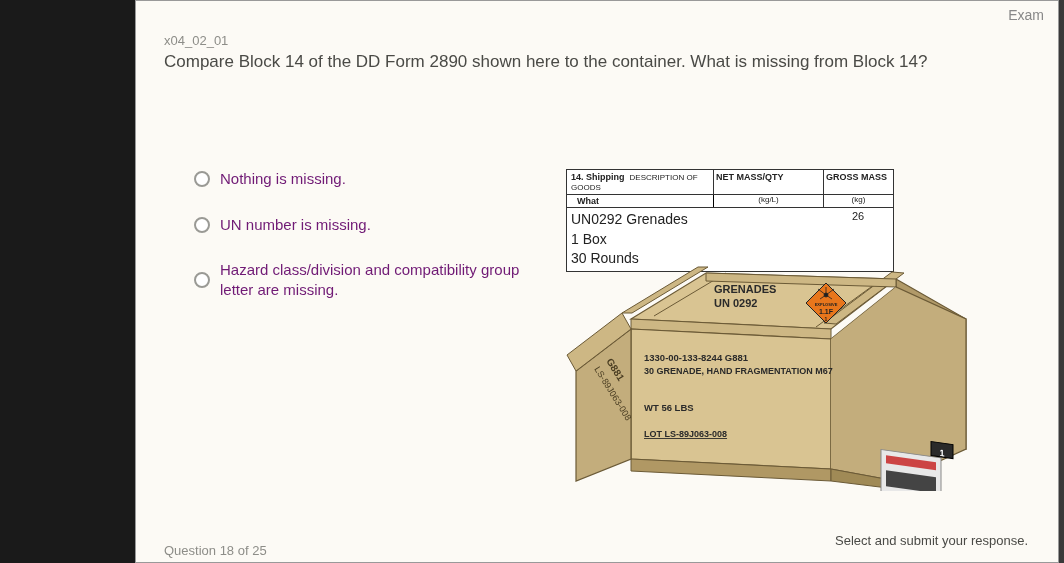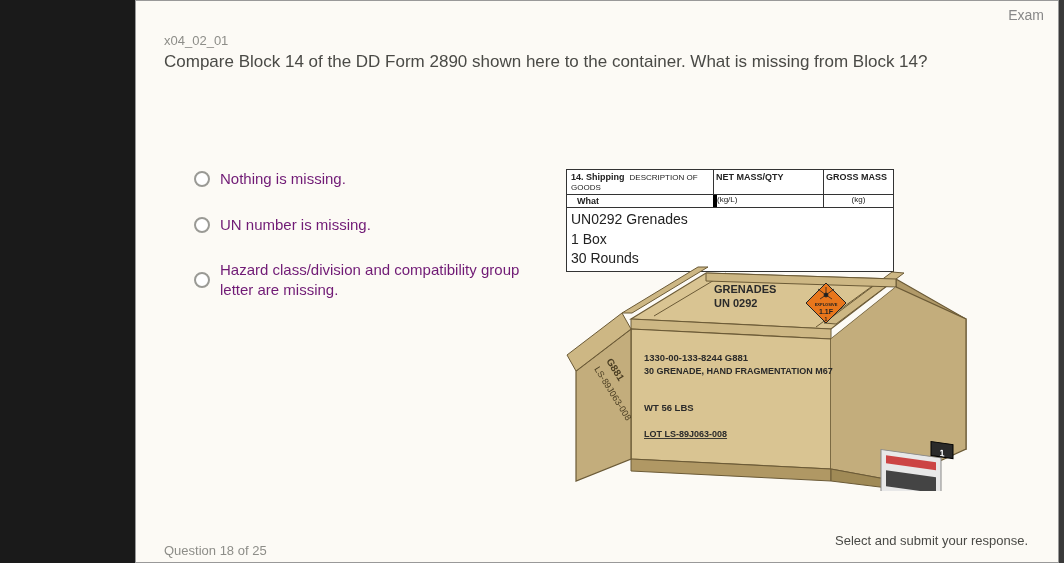--- a/index.html
+++ b/index.html
@@ -43,21 +43,21 @@
     position: absolute; top: 168px; left: 430px; width: 328px;
     border: 1px solid #333; background: #fff; font-size: 10px; color: #222;
   }
   .b14-row1 { display: flex; border-bottom: 1px solid #333; }
   .b14-title { flex: 1; padding: 2px 4px; font-size: 9px; }
   .b14-title b { font-weight: bold; }
   .b14-n { flex: 0 0 110px; text-align: left; padding: 2px 2px; font-size: 9px; font-weight: bold; border-left: 1px solid #333;}
   .b14-g { flex: 0 0 70px;  text-align: left; padding: 2px 2px; font-size: 9px; font-weight: bold; border-left: 1px solid #333;}
   .b14-row2 { display: flex; border-bottom: 1px solid #333; }
   .b14-m { flex: 1; padding: 1px 10px; font-size: 9px; font-weight: bold; }
-  .b14-nk { flex: 0 0 110px; font-size: 8px; border-left: 4px solid #000000;}
+  .b14-nk { flex: 0 0 110px; text-align: center; font-size: 8px; border-left: 1px solid #000000;}
   .b14-gk { flex: 0 0 70px;  text-align: center; font-size: 8px; border-left: 1px solid #333;}
   .b14-body { display: flex; }
   .b14-left { flex: 1; padding: 2px 4px; font-size: 14px; line-height: 1.4;}
   .b14-nv { flex: 0 0 110px; text-align: center; font-size: 11px; padding-top: 2px;}
   .b14-gv { flex: 0 0 70px;  text-align: center; font-size: 11px; padding-top: 2px;}
 
   
   .crate-wrap {
     position: absolute; top: 230px; left: 400px; width: 460px; height: 260px;
   }
@@ -109,20 +109,21 @@
       <div class="b14-m">What</div>
       <div class="b14-nk">(kg/L)</div>
       <div class="b14-gk">(kg)</div>
     </div>
     <div class="b14-body">
       <div class="b14-left">
         <div>UN0292 Grenades</div>
         <div>1 Box</div>
         <div>30 Rounds</div>
       </div>
+      <div class="b14-gv">26</div>
     </div>
   </div>
 
   <div class="crate-wrap">
     <svg viewBox="0 0 460 260" width="460" height="260">
 
       <polygon points="360,48 430,88 430,218 360,182" fill="#b19a69" stroke="#6b5a36" stroke-width="1.2"></polygon>
 
       <polygon points="95,88 170,42 360,48 295,98" fill="#d9c492" stroke="#6b5a36" stroke-width="1.2"></polygon>
 

